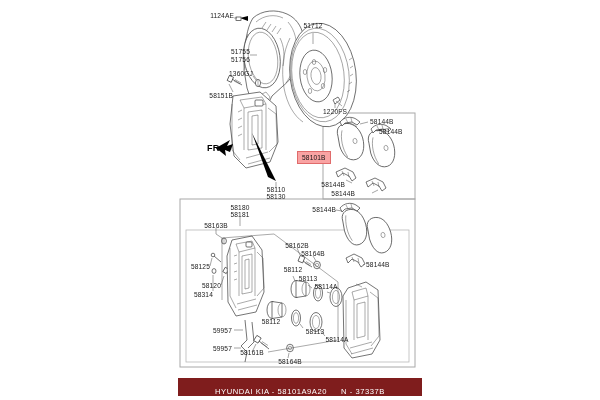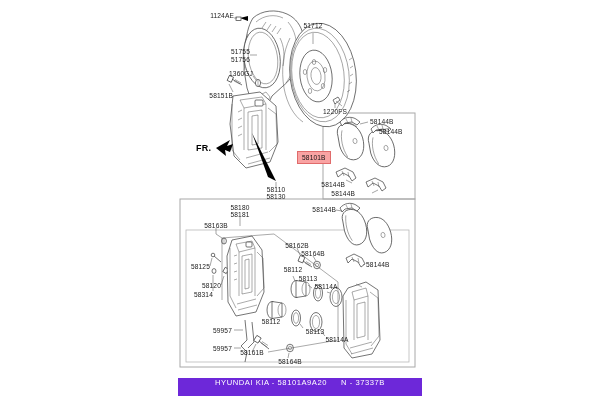--- a/index.html
+++ b/index.html
@@ -50,23 +50,23 @@
     font-size: 9px;
     font-weight: bold;
     color: #000;
     letter-spacing: 0.3px;
     font-family: "Liberation Sans", sans-serif;
   }
   #footer {
     position: absolute;
     left: 178px; top: 378px;
     width: 244px; height: 18px;
-    background: #6d28d9;
+    background: #7f1d1d;
     display: flex;
-    align-items: flex-start;
+    align-items: flex-end;
     justify-content: center;
     gap: 14px;
   }
   #footer span {
     color: #ffffff;
     font-size: 7.6px;
     letter-spacing: 0.55px;
     font-family: "Liberation Sans", sans-serif;
     white-space: nowrap;
   }
@@ -360,21 +360,21 @@
     <div class="lbl ctr" style="left:313px; top:22px;">51712</div>
     <div class="lbl rt" style="left:250px; top:48px;">51755</div>
     <div class="lbl rt" style="left:250px; top:56px;">51756</div>
     <div class="lbl rt" style="left:253px; top:70px;">1360GJ</div>
     <div class="lbl rt" style="left:233px; top:92px;">58151B</div>
     <div class="lbl ctr" style="left:335px; top:108px;">1220FS</div>
     <div class="lbl ctr" style="left:276px; top:186px;">58110</div>
     <div class="lbl ctr" style="left:276px; top:193px;">58130</div>
   </div>
 
-  <div class="fr-text" style="left:196px; top:143px;">FR.</div>
+  <div class="fr-text" style="left:207px; top:143px;">FR.</div>
 
   <div>
     <div class="lbl-hl" style="left:297px; top:151px;">58101B</div>
     <div class="lbl" style="left:370px; top:118px;">58144B</div>
     <div class="lbl" style="left:379px; top:128px;">58144B</div>
     <div class="lbl rt" style="left:345px; top:181px;">58144B</div>
     <div class="lbl rt" style="left:355px; top:190px;">58144B</div>
   </div>
 
   <div>

